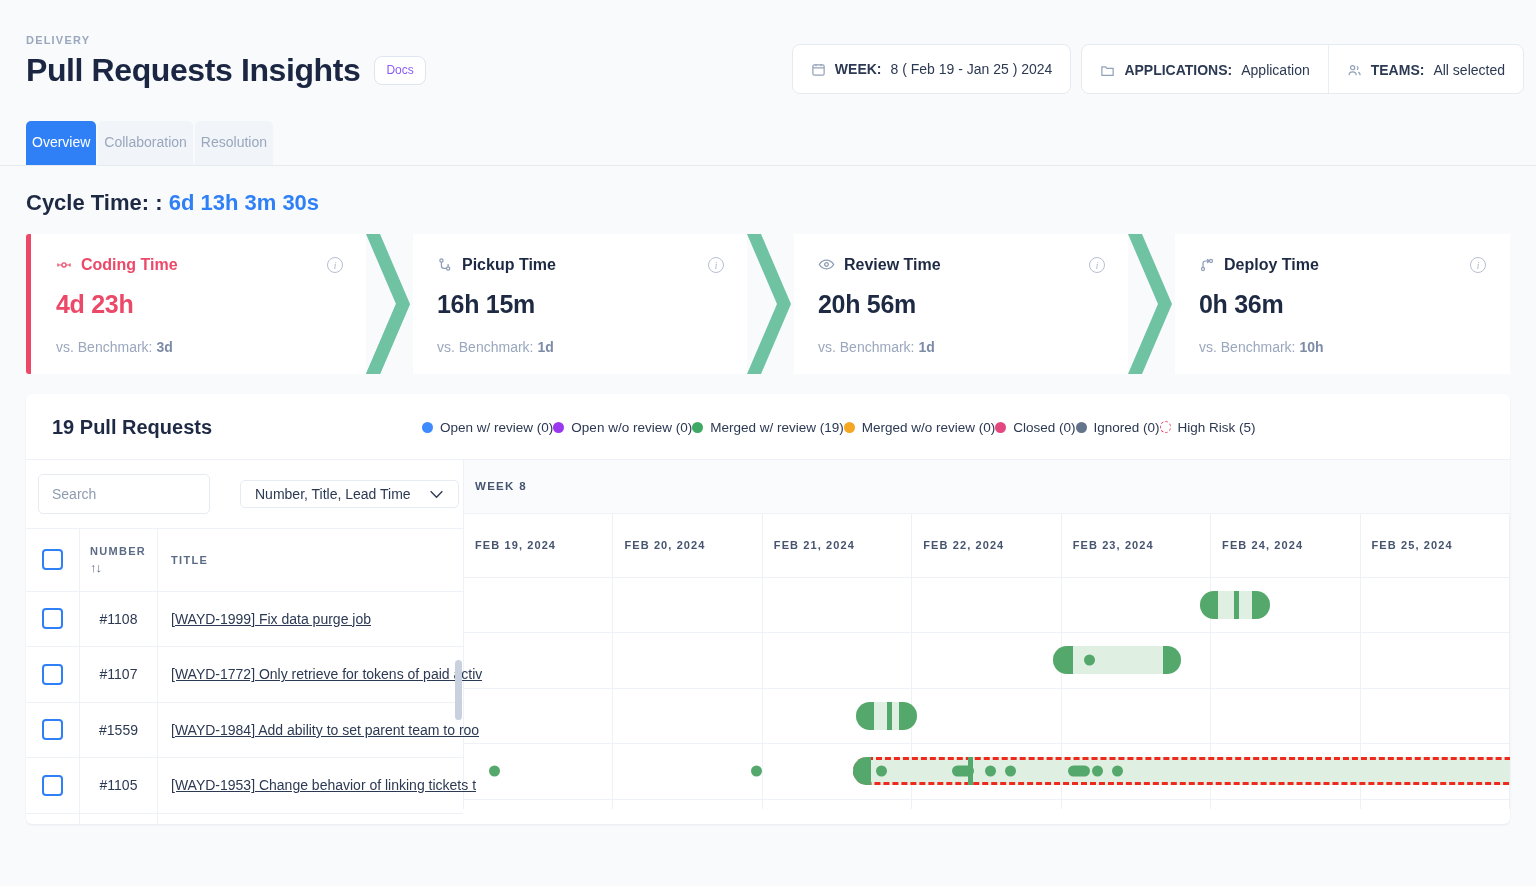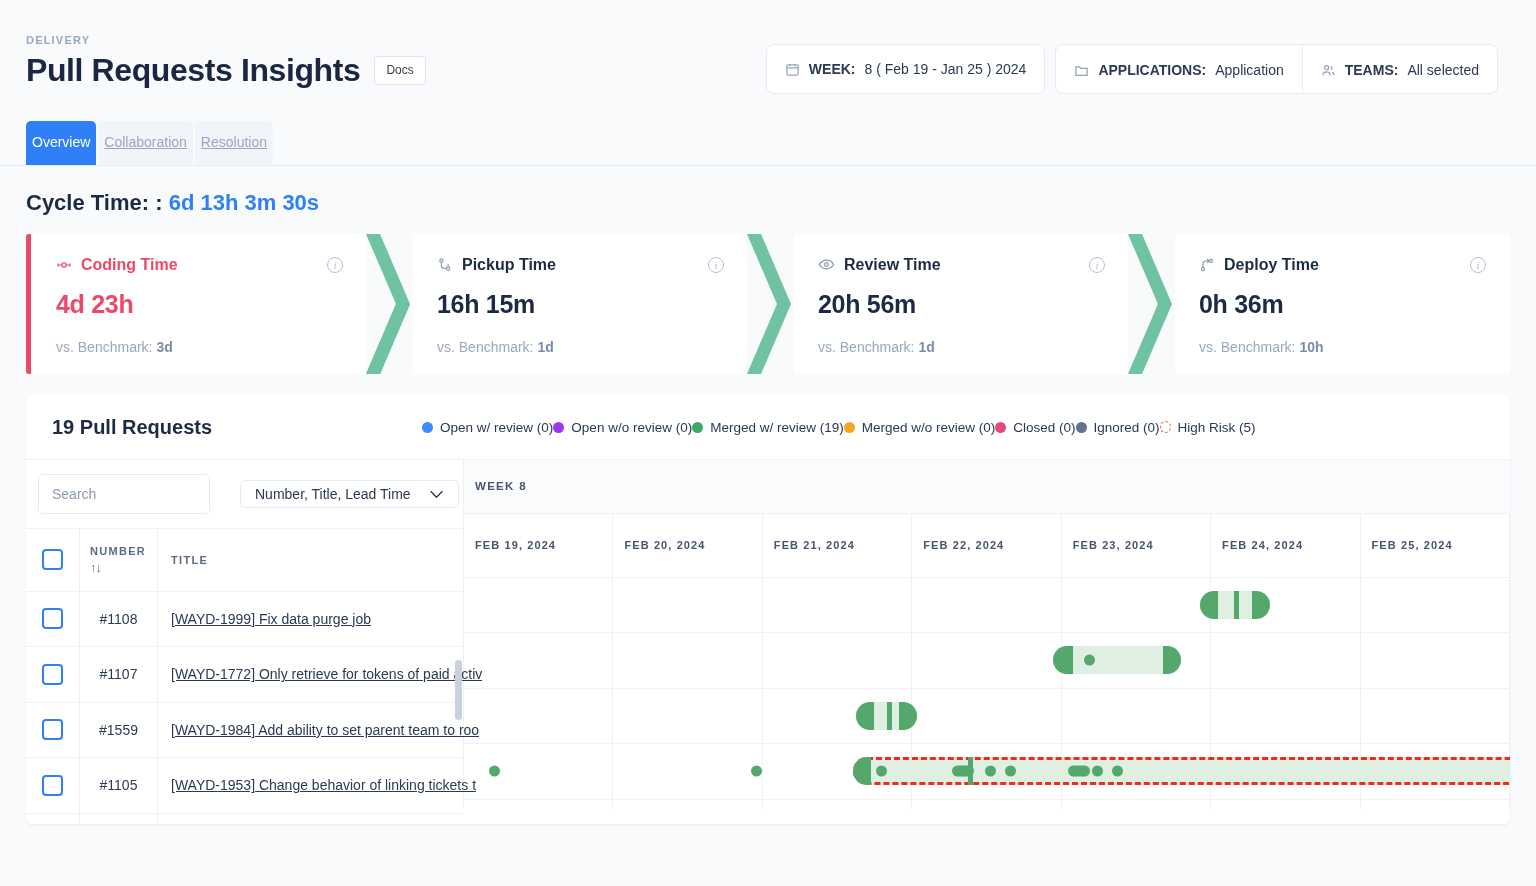--- a/index.html
+++ b/index.html
@@ -13,28 +13,28 @@
 
   
   .page-head { position: relative; padding: 34px 26px 0 26px; }
   .eyebrow {
     font-size: 11px; font-weight: 700; letter-spacing: 1.2px;
     color: #9aa7bd; text-transform: uppercase;
   }
   .title-row { display: flex; align-items: center; gap: 14px; margin-top: 6px; }
   .page-title { font-size: 32px; font-weight: 700; letter-spacing: -0.4px; color: #1b2742; }
   .docs-btn {
-    border: 1px solid #dfe5ee; background: #fff; border-radius: 3px;
-    font-size: 12px; color: #404040; padding: 6px 11px; cursor: pointer;
+    border: 1px solid #dfe5ee; background: #fff; border-radius: 8px;
+    font-size: 12px; color: #8b5cf6; padding: 6px 11px; cursor: pointer;
     font-family: inherit; line-height: 1.2;
   }
 
   
   .filters {
-    position: absolute; top: 44px; right: 38px;
+    position: absolute; top: 44px; right: 12px;
     display: flex; gap: 10px; align-items: stretch; justify-content: flex-end;
   }
   .filter-pill {
     background: #fff; border: 1px solid #e6ebf2; border-radius: 8px;
     height: 50px; display: flex; align-items: center; gap: 9px;
     padding: 0 18px; font-size: 14px; color: #2c3952; cursor: pointer;
     white-space: nowrap;
   }
   .filter-pill .lbl { font-weight: 700; }
   .filter-pill .val { font-weight: 400; color: #2c3952; }
@@ -47,21 +47,21 @@
   .ico { display: inline-flex; align-items: center; color: #93a1b8; }
 
   
   .tabs { display: flex; padding: 0 26px; margin-top: 32px; gap: 2px;
           border-bottom: 1px solid #e6ebf2; }
   .tab {
     padding: 12px 6px; font-size: 14px; border-radius: 5px 5px 0 0;
     cursor: pointer; line-height: 1.4;
   }
   .tab.active { background: #2f80f7; color: #fff; font-weight: 400; }
-  .tab.inactive { background: #f1f4f9; color: #9aa7bd; text-decoration: underline; }
+  .tab.inactive { background: #f1f4f9; color: #9aa7bd; }
 
   
   .cycle-head { padding: 24px 26px 0 26px; font-size: 22px; font-weight: 700; }
   .cycle-head .val { color: #2f80f7; }
 
   .stages { display: flex; margin: 18px 26px 0 26px; height: 140px; position: relative; }
   .stage {
     position: relative; flex: 1; background: #fff; padding: 22px 24px 0 24px;
   }
   .stage.first { border-left: 5px solid #ec4868; border-radius: 3px 0 0 3px; padding-left: 25px; }

